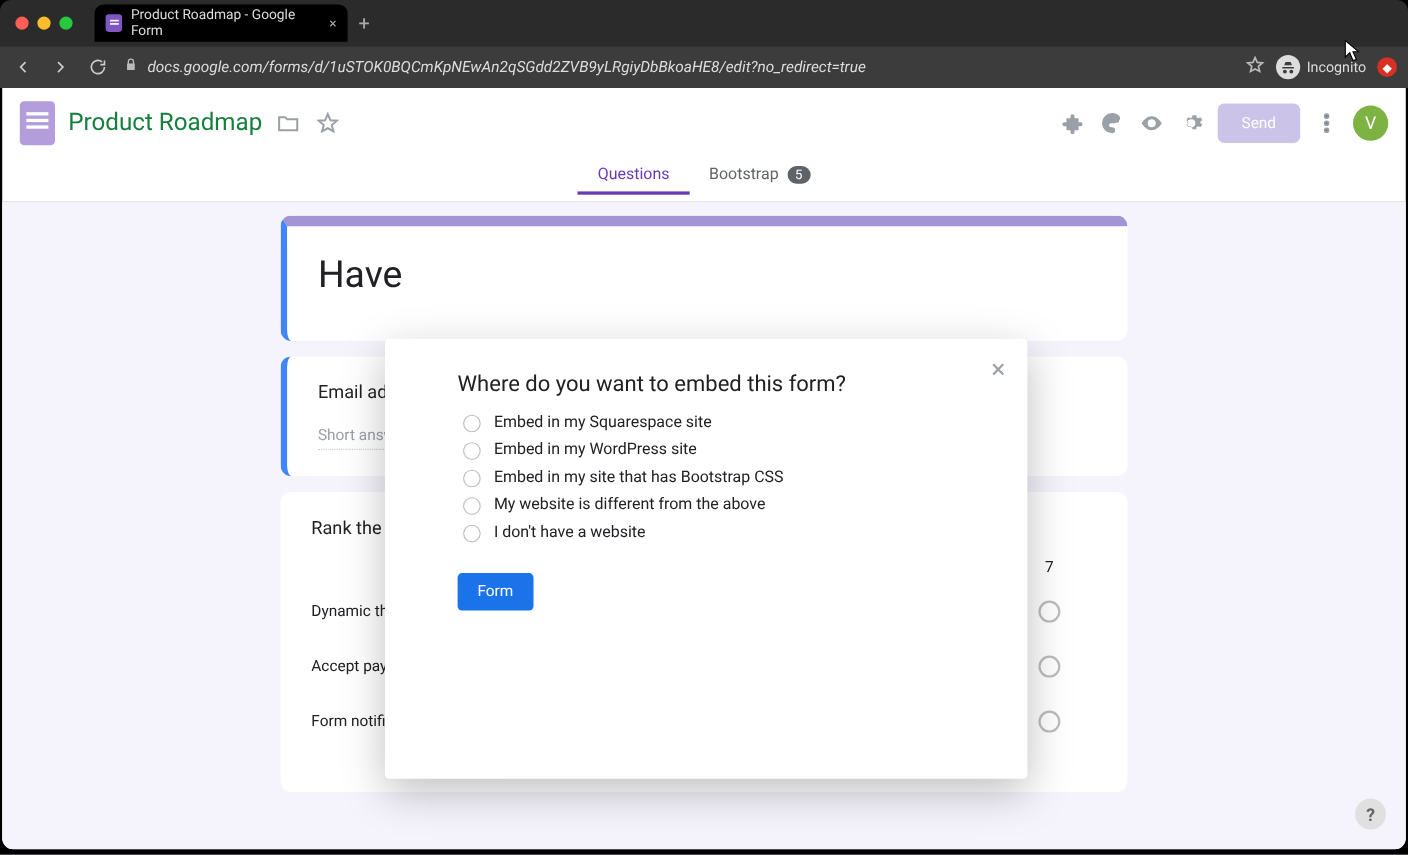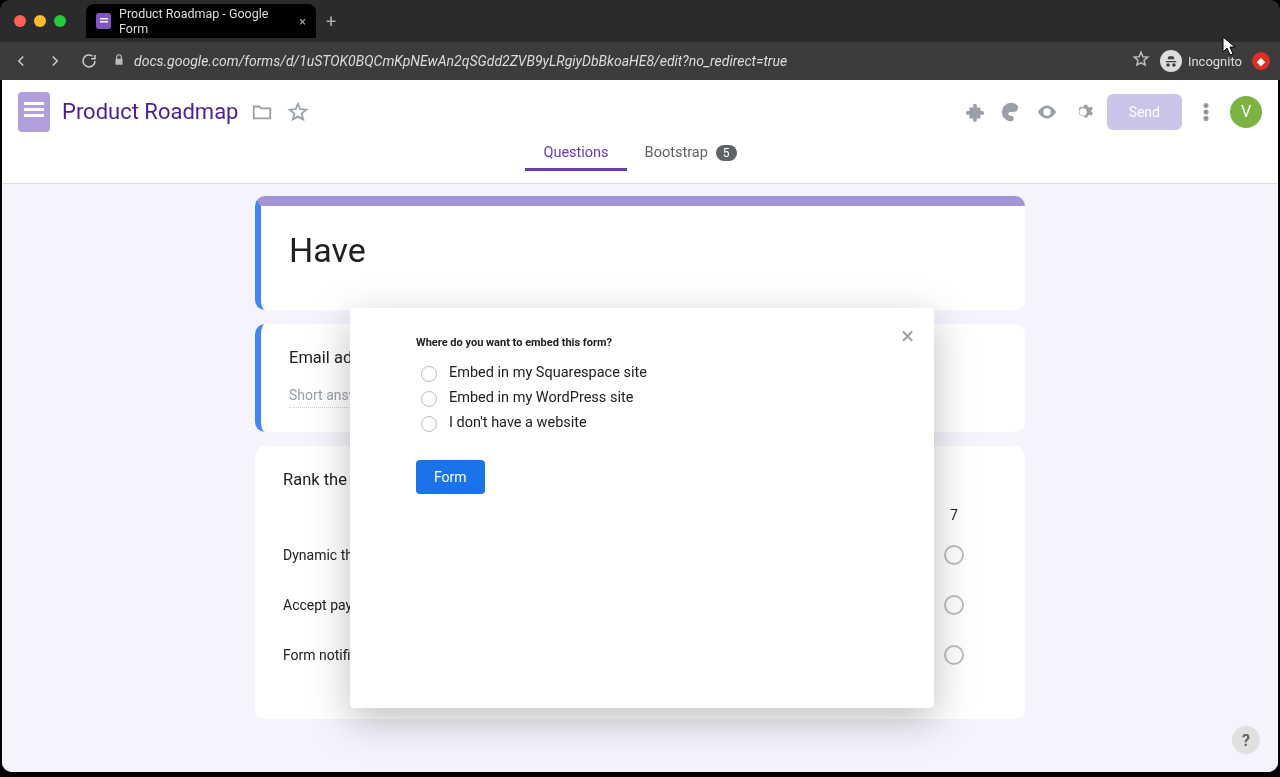--- a/index.html
+++ b/index.html
@@ -38,29 +38,29 @@
   .incog .icn svg{width:14px;height:14px;fill:#3c3c3c;}
   .reddotbtn{width:18px;height:18px;border-radius:50%;background:#d93025;display:flex;align-items:center;justify-content:center;color:#fff;font-size:11px;}
 
   
   .viewport{position:absolute;top:80px;left:2px;right:2px;bottom:5px;background:#fff;overflow:hidden;border-radius:0 0 10px 10px;}
 
   
   .formshdr{height:64px;display:flex;align-items:center;padding:0 16px;gap:12px;border-bottom:1px solid transparent;position:relative;z-index:1;}
   .formsicon{width:32px;height:40px;background:#b39ddb;border-radius:4px;position:relative;}
   .formsicon::before{content:"";position:absolute;left:6px;top:10px;right:6px;height:3px;background:#fff;box-shadow:0 6px 0 #fff,0 12px 0 #fff;}
-  .formtitle{font-size:22px;color:#4c1d95;font-weight:400;}
+  .formtitle{font-size:22px;color:#15803d;font-weight:400;}
   .hico{width:24px;height:24px;display:flex;align-items:center;justify-content:center;color:#5f6368;cursor:pointer;}
   .hico svg{width:22px;height:22px;fill:none;stroke:#9aa0a6;stroke-width:2;}
   .hico.fill svg{fill:#9aa0a6;stroke:none;}
   .hspacer{flex:1;}
   .sendbtn{background:var(--purple);color:#fff;border:none;border-radius:6px;padding:0 22px;height:36px;font-size:14px;opacity:.55;}
   .avatar{width:32px;height:32px;border-radius:50%;background:#7cb342;color:#fff;display:flex;align-items:center;justify-content:center;font-size:16px;}
 
-  .tabsrow{height:40px;display:flex;justify-content:center;align-items:flex-start;border-bottom:1px solid var(--border);}
+  .tabsrow{height:40px;display:flex;justify-content:center;align-items:center;border-bottom:1px solid var(--border);}
   .tabbtn{padding:0 18px 10px;font-size:14.5px;color:#5f6368;cursor:pointer;display:flex;align-items:center;gap:8px;}
   .tabbtn.active{color:var(--purple-dark);border-bottom:3px solid var(--purple-dark);padding-bottom:7px;}
   .badge{background:#5f6368;color:#fff;border-radius:10px;padding:1px 7px;font-size:12px;}
 
   
   .canvas{position:absolute;top:104px;left:0;right:0;bottom:0;background:var(--bg);overflow:hidden;}
   .cards{width:770px;margin:12px auto 0;}
   .headcard{background:#fff;border-radius:10px;border-top:10px solid var(--purple);border-left:6px solid #4285f4;padding:24px 28px 40px;margin-bottom:14px;}
   .headcard h1{font-size:34px;font-weight:400;margin:0;color:var(--text);}
   .qcard{background:#fff;border-radius:10px;padding:24px 28px;margin-bottom:14px;}
@@ -70,21 +70,21 @@
   .gridrow{display:flex;align-items:center;margin-bottom:30px;}
   .gridlabel{width:110px;font-size:14px;color:var(--text);white-space:nowrap;overflow:hidden;text-overflow:ellipsis;}
   .gridcols{flex:1;display:flex;justify-content:space-around;}
   .gridcolhead{flex:1;text-align:center;font-size:14px;color:var(--text);}
   .radiodot{width:20px;height:20px;border:2px solid #bdbdbd;border-radius:50%;margin:0 auto;}
   .gridheader{display:flex;margin-left:110px;margin-bottom:22px;}
 
   
   .modal{position:absolute;width:584px;left:348px;top:228px;background:#fff;border-radius:4px;box-shadow:0 12px 40px rgba(0,0,0,.25);padding:28px 42px;z-index:10;height:400px;}
   .modal .mtitle{font-size:18px;color:var(--text);margin-bottom:18px;}
-  .modal .q{font-size:11px;font-weight:700;color:var(--text);margin-left:24px;margin-bottom:14px;}
+  .modal .q{font-size:20px;font-weight:400;color:var(--text);margin-left:24px;margin-bottom:14px;}
   .modal .opts{margin-left:24px;}
   .modal label{display:flex;align-items:center;font-size:14.5px;color:var(--text);margin-bottom:6px;cursor:pointer;}
   .modal input[type=radio]{appearance:none;width:16px;height:16px;border:1.6px solid #bdbdbd;border-radius:50%;margin-right:12px;}
   .modal .nextbtn{margin-left:24px;margin-top:22px;background:#1a73e8;color:#fff;border:none;border-radius:4px;padding:9px 18px;font-size:14px;cursor:pointer;}
   .modal .xclose{position:absolute;top:16px;right:20px;color:#9aa0a6;font-size:24px;cursor:pointer;line-height:1;}
 
   .helpbubble{position:absolute;right:18px;bottom:18px;width:28px;height:28px;border-radius:50%;background:#e0e0e0;color:#5f6368;display:flex;align-items:center;justify-content:center;font-size:16px;font-weight:700;cursor:pointer;}
 
   .cursor{position:absolute;top:36px;right:44px;width:14px;height:20px;pointer-events:none;}
   .cursor svg{width:14px;height:20px;}
@@ -323,20 +323,28 @@
           <label>
             <input type="radio" name="embopt" style="">
             <span>Embed in my Squarespace site</span>
           </label>
           <label>
             <input type="radio" name="embopt" style="">
             <span>Embed in my WordPress site</span>
           </label>
           <label>
             <input type="radio" name="embopt" style="">
+            <span>Embed in my site that has Bootstrap CSS</span>
+          </label>
+          <label>
+            <input type="radio" name="embopt" style="">
+            <span>My website is different from the above</span>
+          </label>
+          <label>
+            <input type="radio" name="embopt" style="">
             <span>I don't have a website</span>
           </label>
         </div>
       <button class="nextbtn">Form</button>
     </div>
 
     <div class="helpbubble">?</div>
   </div>
 
   <div class="cursor">

